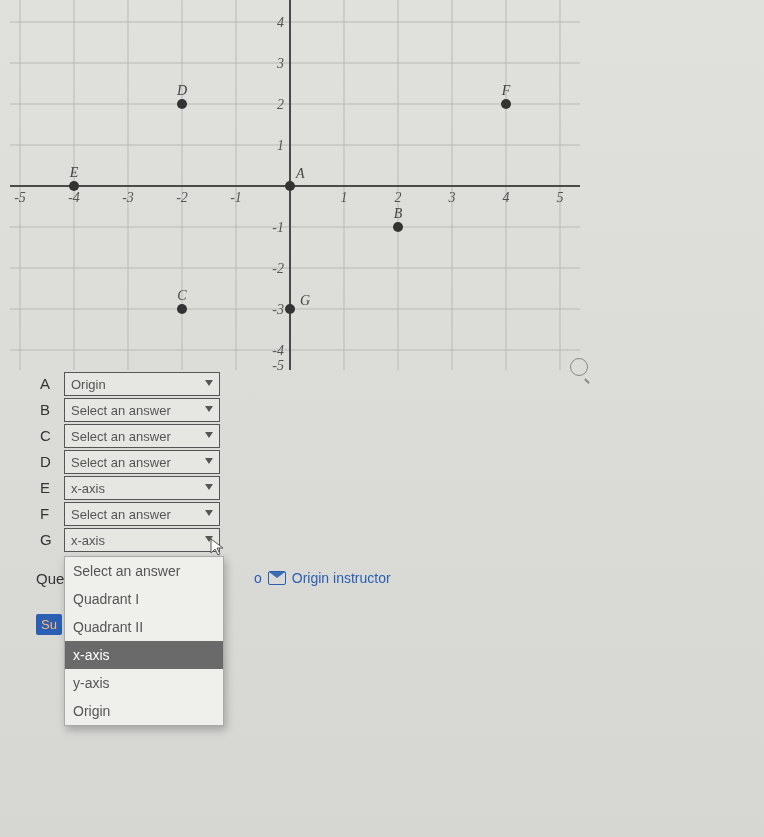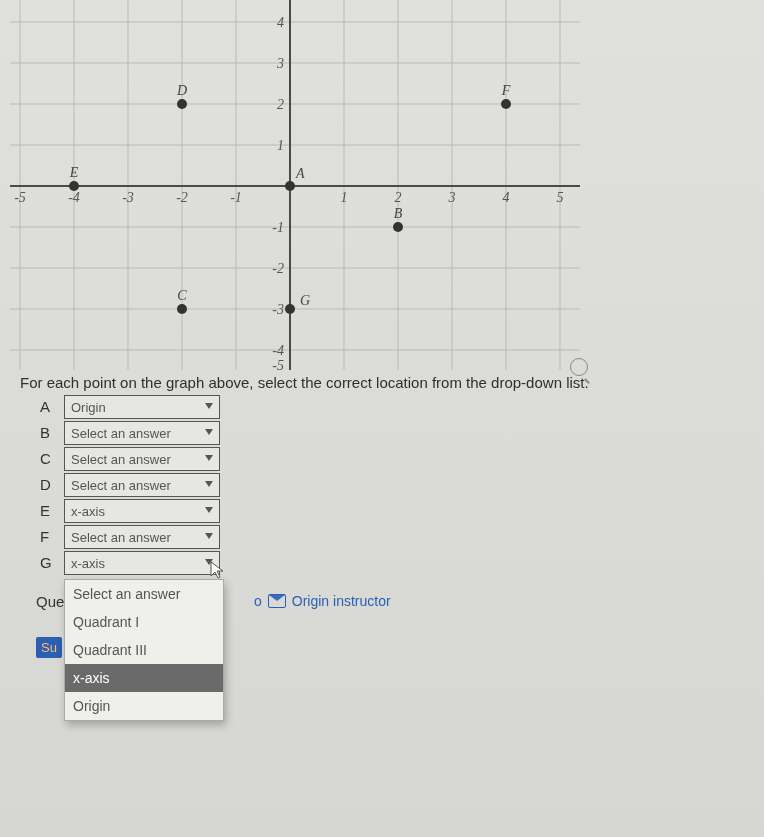--- a/index.html
+++ b/index.html
@@ -260,21 +260,20 @@
 
       <circle cx="496" cy="104" r="5" fill="#333"></circle>
       <text x="496" y="95" font-family="Georgia,serif" font-style="italic" font-size="14" fill="#444" text-anchor="middle">F</text>
 
       <circle cx="280" cy="309" r="5" fill="#333"></circle>
       <text x="290" y="305" font-family="Georgia,serif" font-style="italic" font-size="14" fill="#444">G</text>
     </svg>
     <div class="zoom"></div>
   </div>
 
-  <div class="prompt">For each point on the graph above, select the correct location from the drop-down list.</div>
 
   <div class="answers">
     <div class="row">
       <div class="row-label">A</div>
       <div class="select">
         <span>Origin</span>
         <span class="caret"></span>
       </div>
     </div>
     <div class="row">
@@ -328,22 +327,23 @@
           <path d="M1 1 L1 15 L5 11 L8 17 L10 16 L7 10 L13 10 Z" fill="#fff" stroke="#555" stroke-width="1"></path>
         </svg>
     </div>
 
     <div class="ques-label">Ques</div>
     <div class="su-btn">Su</div>
 
     <div class="dropdown">
       <div class="opt">Select an answer</div>
       <div class="opt">Quadrant I</div>
-      <div class="opt">Quadrant III</div>
+      <div class="opt">Quadrant II</div>
       <div class="opt hover">x-axis</div>
+      <div class="opt">y-axis</div>
       <div class="opt">Origin</div>
     </div>
 
     <div class="msg-area">
       <span class="msg-frag">o</span>
       <span class="mail-icon"></span>
       <span>Origin instructor</span>
     </div>
   </div>
 

